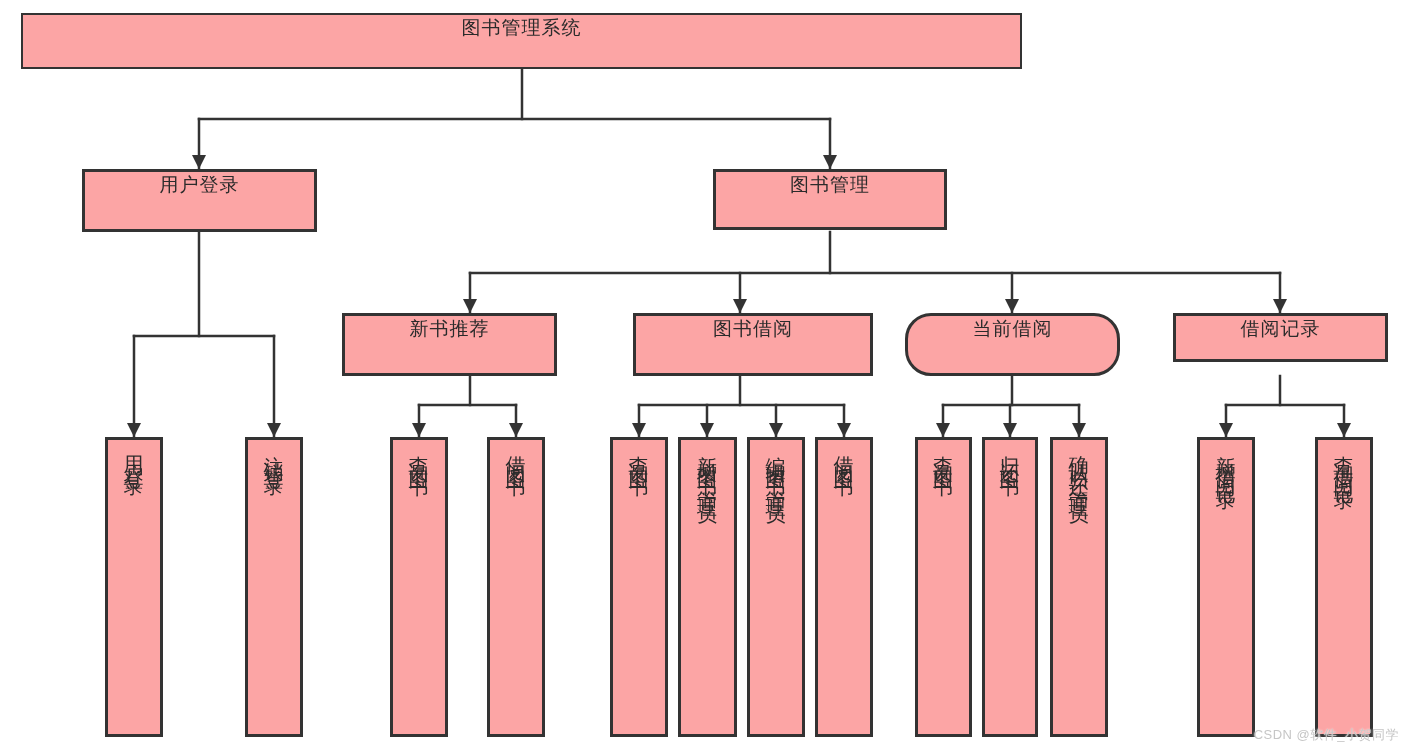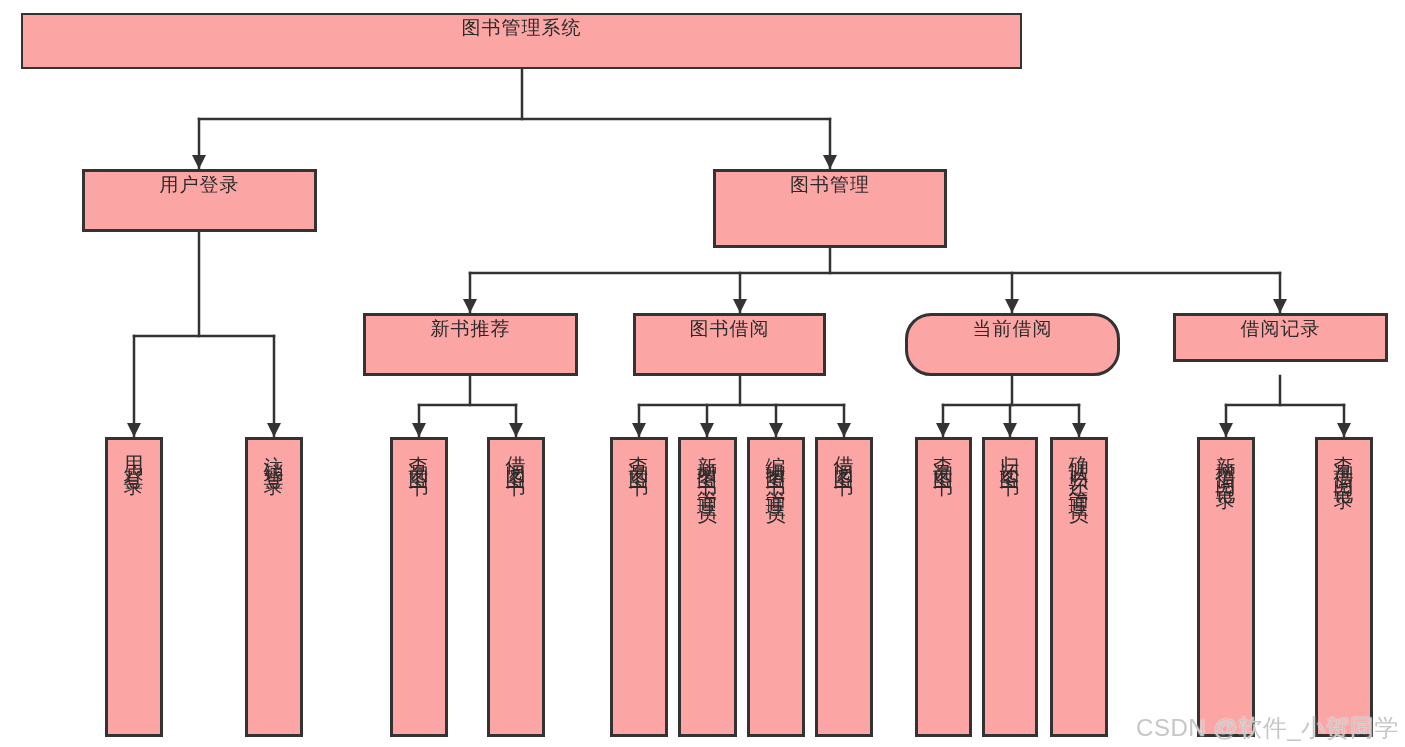--- a/index.html
+++ b/index.html
@@ -39,21 +39,21 @@
     writing-mode: vertical-rl;
     font-size: 20px;
     letter-spacing: 7px;
     line-height: 1;
     color: var(--text, #2b2b2b);
     white-space: nowrap;
   }
   .watermark {
     position: absolute;
     right: 6px; bottom: 3px;
-    font-size: 24px;
+    font-size: 13px;
     color: var(--watermark, #c6c6c6);
     text-shadow: 0 0 2px #ffffff;
     letter-spacing: 0.5px;
     z-index: 5;
     white-space: nowrap;
   }
 </style>
 </head>
 <body>
 
@@ -107,28 +107,28 @@
     <line x1="1344" y1="405" x2="1344" y2="437" marker-end="url(#arrow)"></line>
   </svg>
 
   <div class="node root" style="left:21px; top:13px; width:1001px; height:56px;">
     <span class="hlabel">图书管理系统</span>
   </div>
 
   <div class="node" style="left:82px; top:169px; width:235px; height:63px;">
     <span class="hlabel">用户登录</span>
   </div>
-  <div class="node" style="left:713px; top:169px; width:234px; height:79px;">
+  <div class="node" style="left:713px; top:169px; width:234px; height:61px;">
     <span class="hlabel">图书管理</span>
   </div>
 
-  <div class="node" style="left:363px; top:313px; width:215px; height:63px;">
+  <div class="node" style="left:342px; top:313px; width:215px; height:63px;">
     <span class="hlabel">新书推荐</span>
   </div>
-  <div class="node" style="left:633px; top:313px; width:193px; height:63px;">
+  <div class="node" style="left:633px; top:313px; width:240px; height:63px;">
     <span class="hlabel">图书借阅</span>
   </div>
   <div class="node" style="left:905px; top:313px; width:215px; height:63px;border-radius:26px;">
     <span class="hlabel">当前借阅</span>
   </div>
   <div class="node" style="left:1173px; top:313px; width:215px; height:49px;">
     <span class="hlabel">借阅记录</span>
   </div>
 
   <div class="node vnode" style="left:105px; top:437px; width:58px; height:300px;">

